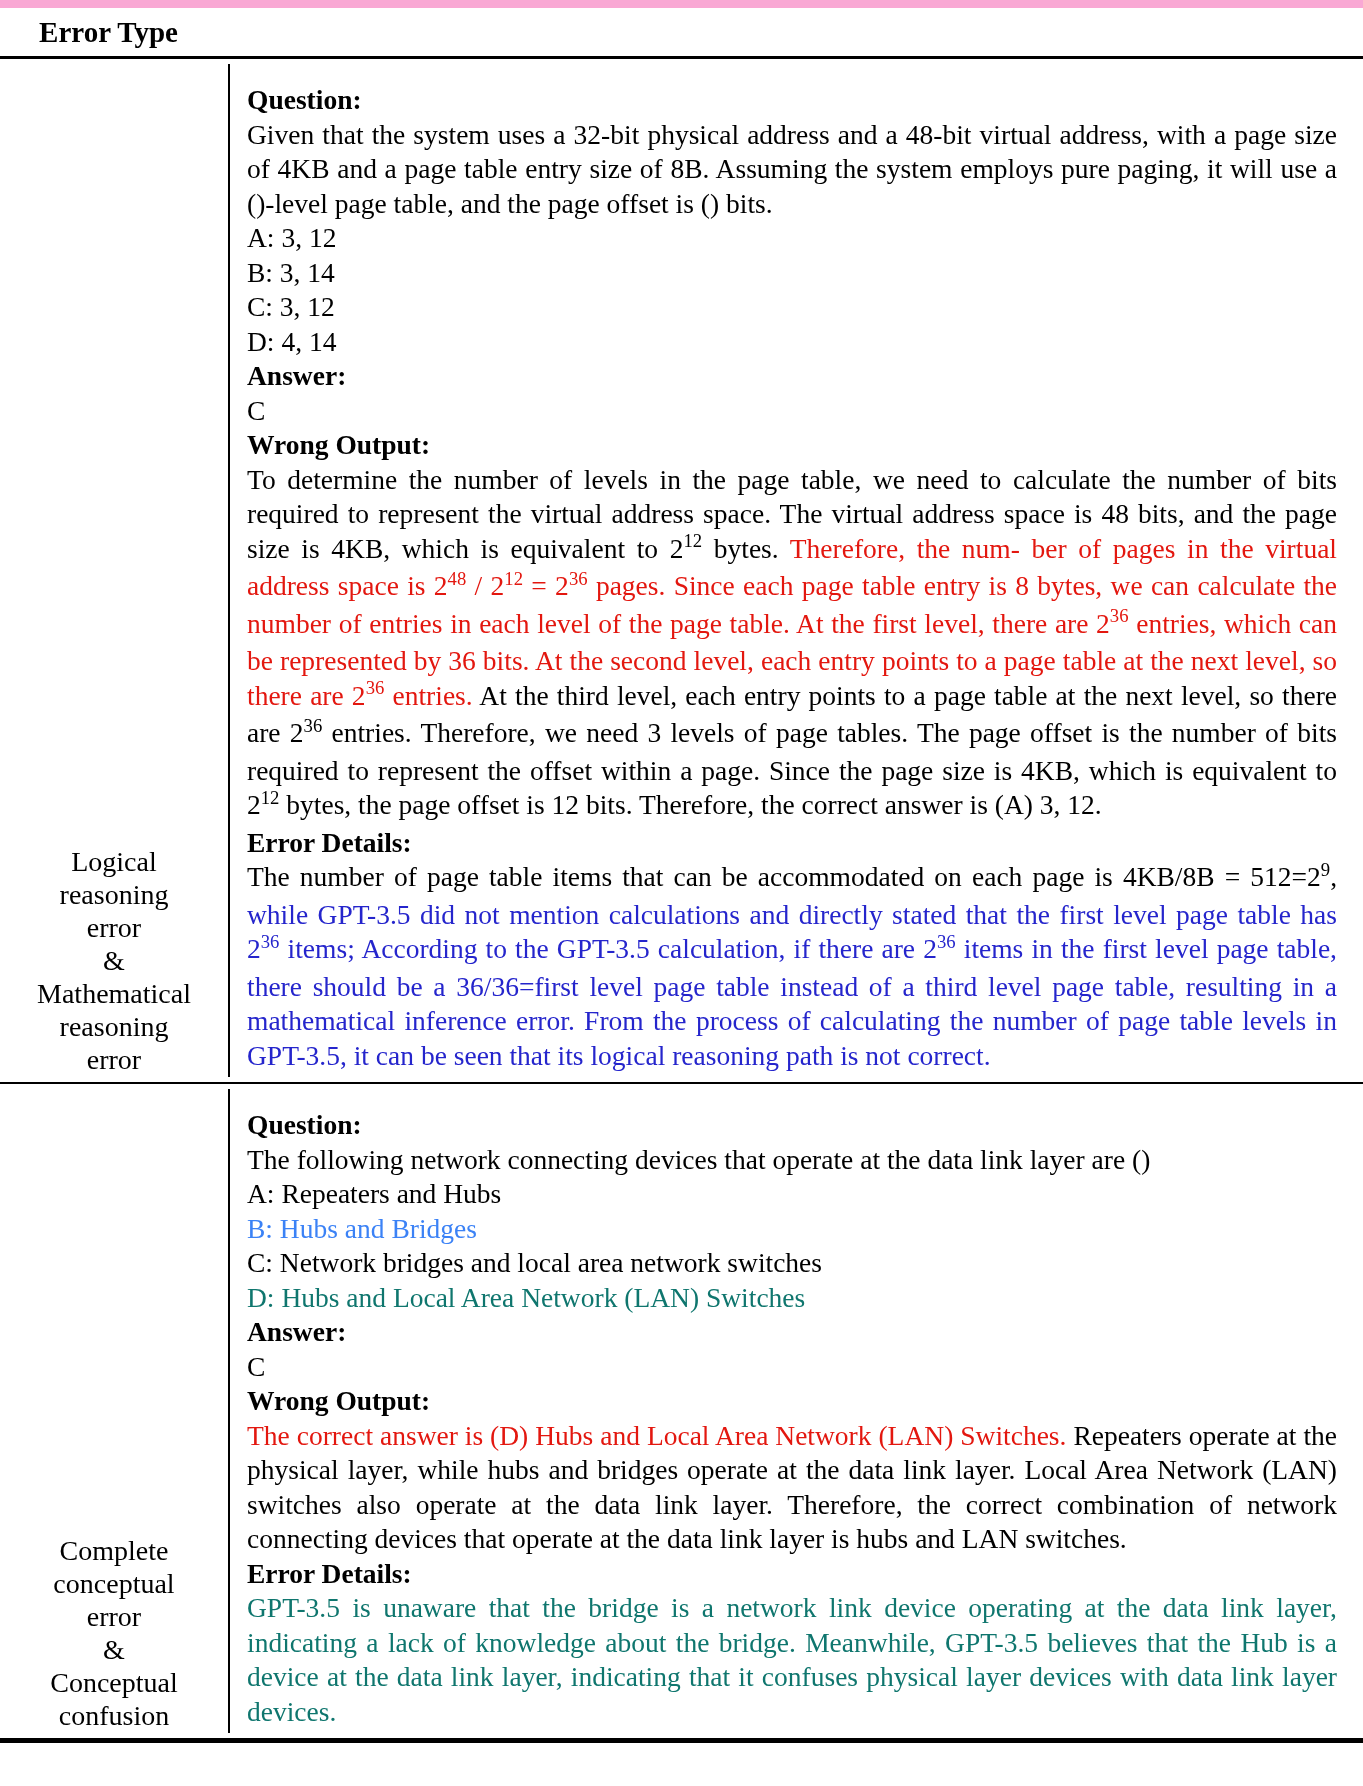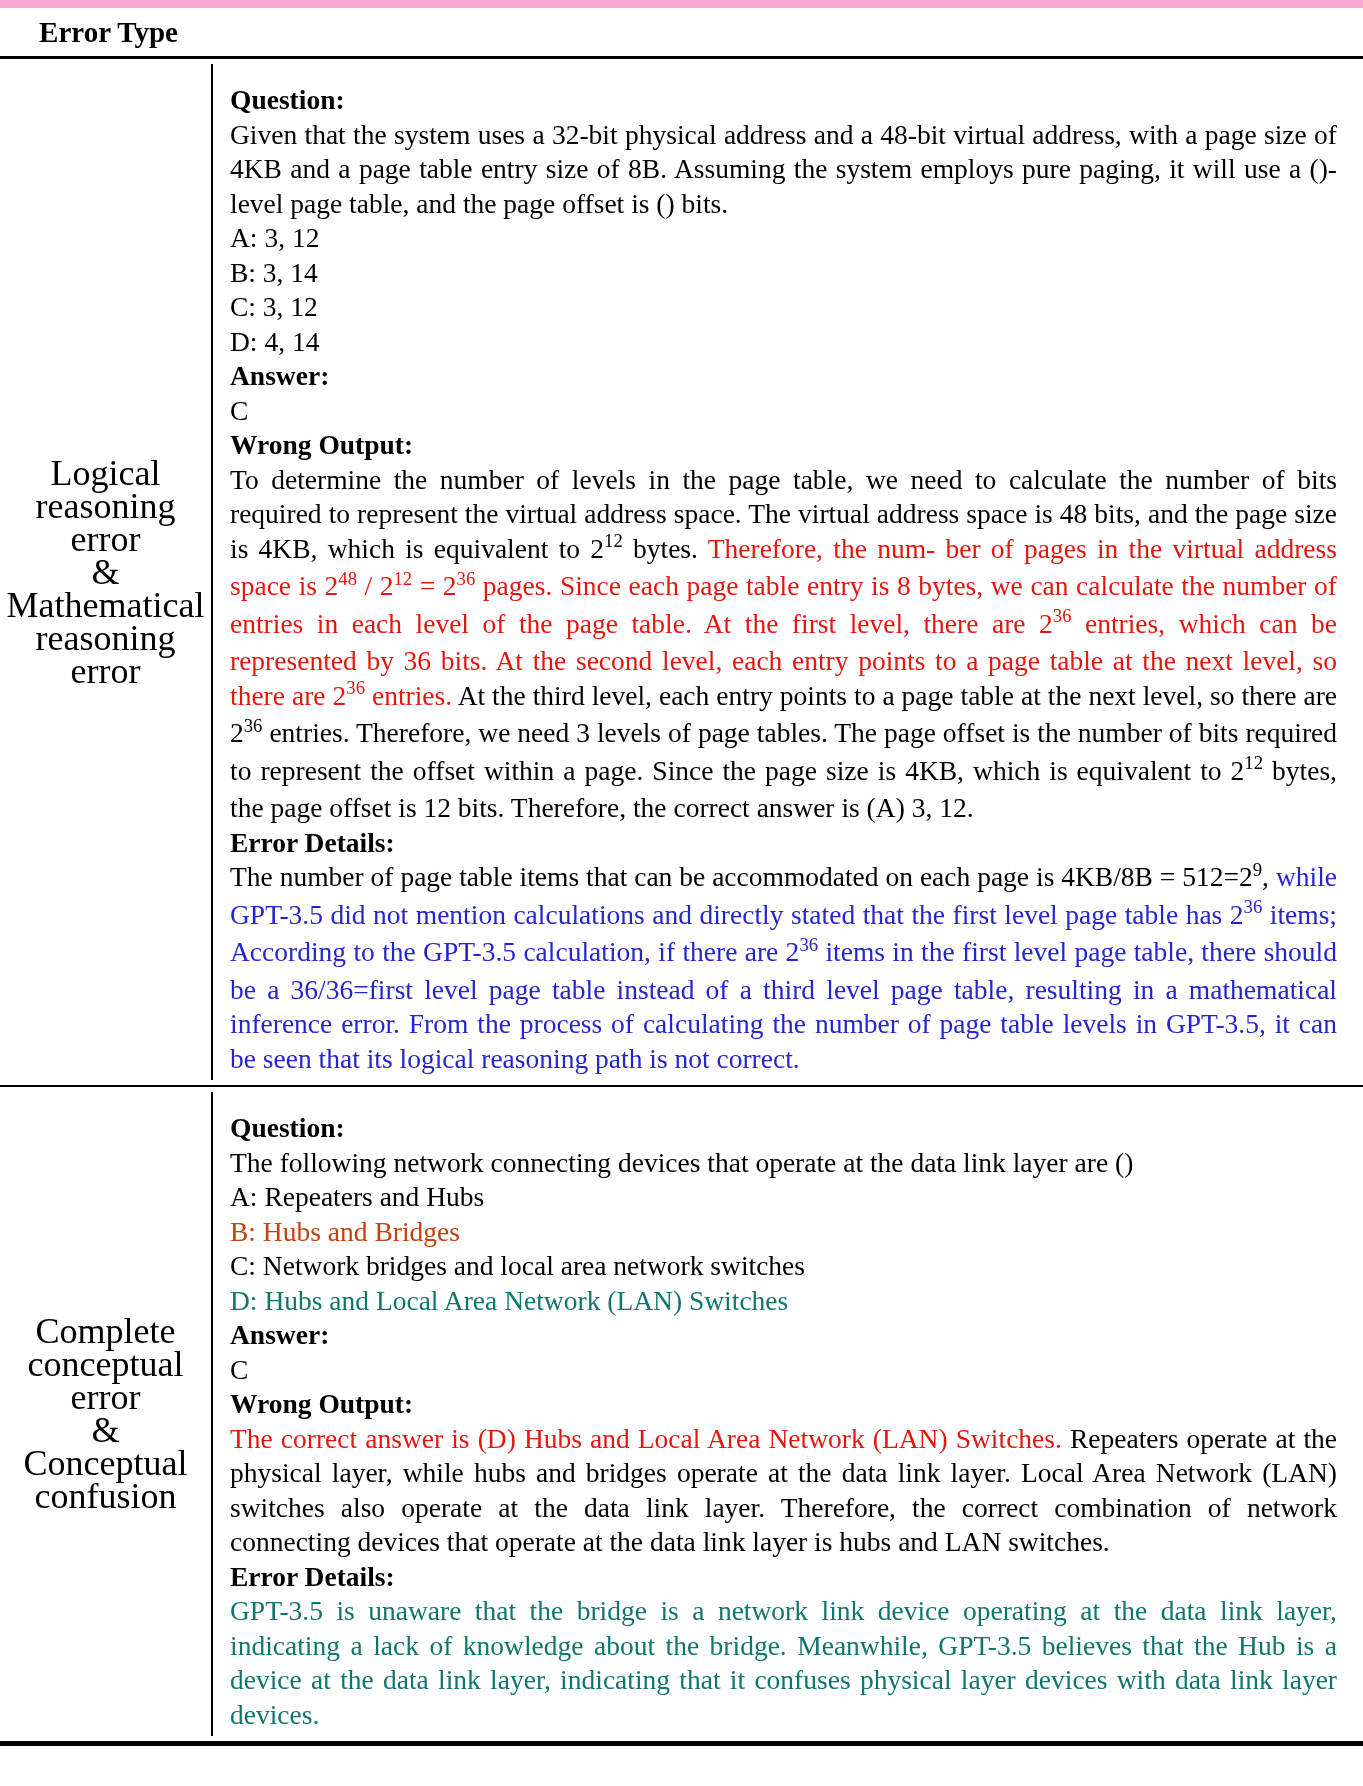--- a/index.html
+++ b/index.html
@@ -51,28 +51,28 @@
     width: 2px;
     background: #000;
   }
   .row {
     display: flex;
   }
   .row + .row {
     border-top: 2.5px solid #000;
   }
   .cell-left {
-    width: 211px;
+    width: 228px;
     flex: none;
     display: flex;
     flex-direction: column;
-    justify-content: center;
+    justify-content: flex-end;
     align-items: center;
     text-align: center;
-    font-size: 36px;
+    font-size: 28px;
     line-height: 33px;
     padding: 6px 2px;
     box-sizing: border-box;
   }
   .cell-right {
     flex: 1;
     position: relative;
     font-size: 27.5px;
     line-height: 34.5px;
     padding: 24px 26px 9px 19px;
@@ -139,21 +139,21 @@
           <div>conceptual</div>
           <div>error</div>
           <div>&amp;</div>
           <div>Conceptual</div>
           <div>confusion</div>
         </div>
         <div class="cell-right">
           <div class="heading"><span style="color: rgb(0, 0, 0);">Question:</span></div>
           <div class="para"><span style="color: rgb(0, 0, 0);">The following network connecting devices that operate at the data link layer are ()</span></div>
           <div class="line"><span style="color: rgb(0, 0, 0);">A: Repeaters and Hubs</span></div>
-          <div class="line"><span style="color: #c2410c; text-align: center;">B: Hubs and Bridges</span></div>
+          <div class="line"><span style="color: #3b82f6; text-align: center;">B: Hubs and Bridges</span></div>
           <div class="line"><span style="color: rgb(0, 0, 0);">C: Network bridges and local area network switches</span></div>
           <div class="line"><span style="color: #0f766e;">D: Hubs and Local Area Network (LAN) Switches</span></div>
           <div class="heading"><span style="color: rgb(0, 0, 0);">Answer:</span></div>
           <div class="line"><span style="color: rgb(0, 0, 0);">C</span></div>
           <div class="heading"><span style="color: rgb(0, 0, 0);">Wrong Output:</span></div>
           <div class="para"><span style="color: rgb(227, 23, 15);">The correct answer is (D) Hubs and Local Area Network (LAN) Switches. </span><span style="color: rgb(0, 0, 0);">Repeaters operate at the physical layer, while hubs and bridges operate at the data link layer. Local Area Network (LAN) switches also operate at the data link layer. Therefore, the correct combination of network connecting devices that operate at the data link layer is hubs and LAN switches.</span></div>
           <div class="heading"><span style="color: rgb(0, 0, 0);">Error Details:</span></div>
           <div class="para"><span style="color: #0f766e;">GPT-3.5 is unaware that the bridge is a network link device operating at the data link layer, indicating a lack of knowledge about the bridge. Meanwhile, GPT-3.5 believes that the Hub is a device at the data link layer, indicating that it confuses  physical layer devices with data link layer devices.</span></div>
         </div>
       </div>

